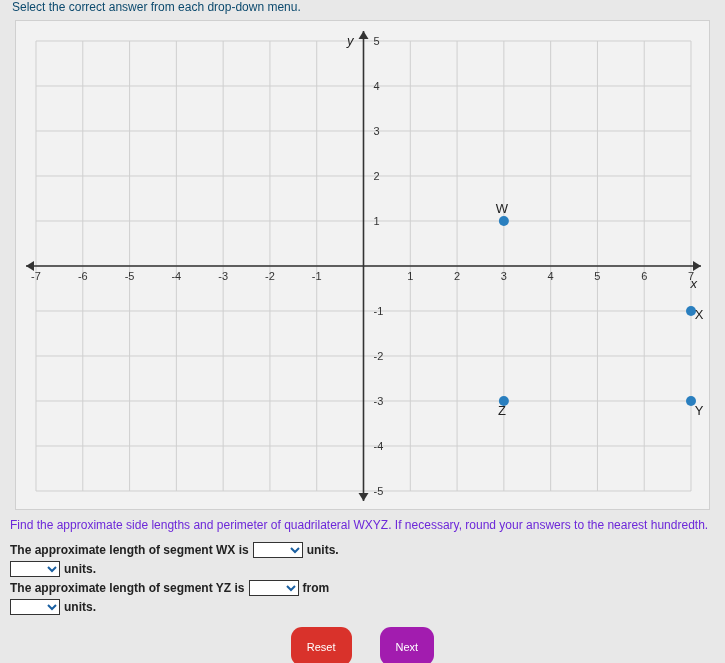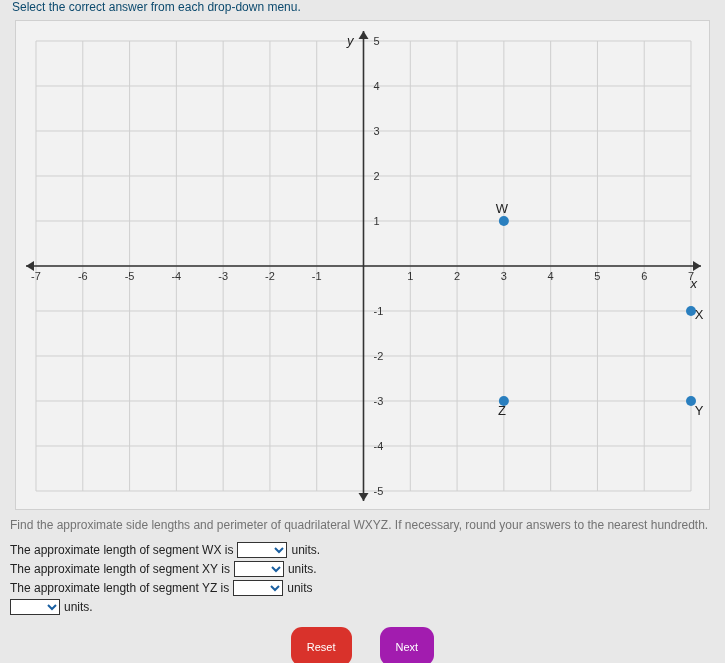--- a/index.html
+++ b/index.html
@@ -15,22 +15,22 @@
     .instr-top { font-size: 12px; color: #0c4a6e; margin-bottom: 6px; padding-left: 4px; }
     .chart-wrap {
       width: 695px;
       height: 490px;
       position: relative;
       background: #f2f2f2;
       border: 1px solid #d0d0d0;
       margin: 0 auto 8px;
     }
     .chart-wrap svg { position: absolute; top:0; left:0; }
-    .question { font-size: 12px; color: #737373; margin: 8px 2px 10px; }
-    .answers { margin-left: 2px; }
+    .question { font-size: 12px; color: #6d28d9; margin: 8px 2px 10px; }
+    .answers { margin-left: 2px; font-weight: bold; }
     .ans-row { font-size: 12px; color: #222; margin-bottom: 3px; display: flex; align-items: center; flex-wrap: wrap; gap: 4px;}
     .dd {
       display: inline-flex;
       align-items: center;
       justify-content: flex-end;
       width: 50px;
       height: 16px;
       border: 1px solid #333;
       background: #fff;
       padding: 0 2px;
@@ -130,36 +130,35 @@
   <div class="ans-row">
     <span>The approximate length of segment WX is</span>
     <span class="dd">
       <svg width="10" height="10" viewBox="0 0 10 10">
           <path d="M1 3 L5 7 L9 3" fill="none" stroke="#1a5fa0" stroke-width="2"></path>
         </svg>
     </span>
     <span>units.</span>
   </div>
   <div class="ans-row">
-    <span>The approximate length of segment XY is</span>
     <span class="dd">
       <svg width="10" height="10" viewBox="0 0 10 10">
           <path d="M1 3 L5 7 L9 3" fill="none" stroke="#1a5fa0" stroke-width="2"></path>
         </svg>
     </span>
     <span>units.</span>
   </div>
   <div class="ans-row">
     <span>The approximate length of segment YZ is</span>
     <span class="dd">
       <svg width="10" height="10" viewBox="0 0 10 10">
           <path d="M1 3 L5 7 L9 3" fill="none" stroke="#1a5fa0" stroke-width="2"></path>
         </svg>
     </span>
-    <span>units</span>
+    <span>from</span>
   </div>
   <div class="ans-row">
     <span class="dd">
       <svg width="10" height="10" viewBox="0 0 10 10">
           <path d="M1 3 L5 7 L9 3" fill="none" stroke="#1a5fa0" stroke-width="2"></path>
         </svg>
     </span>
     <span>units.</span>
   </div>
 </div>

